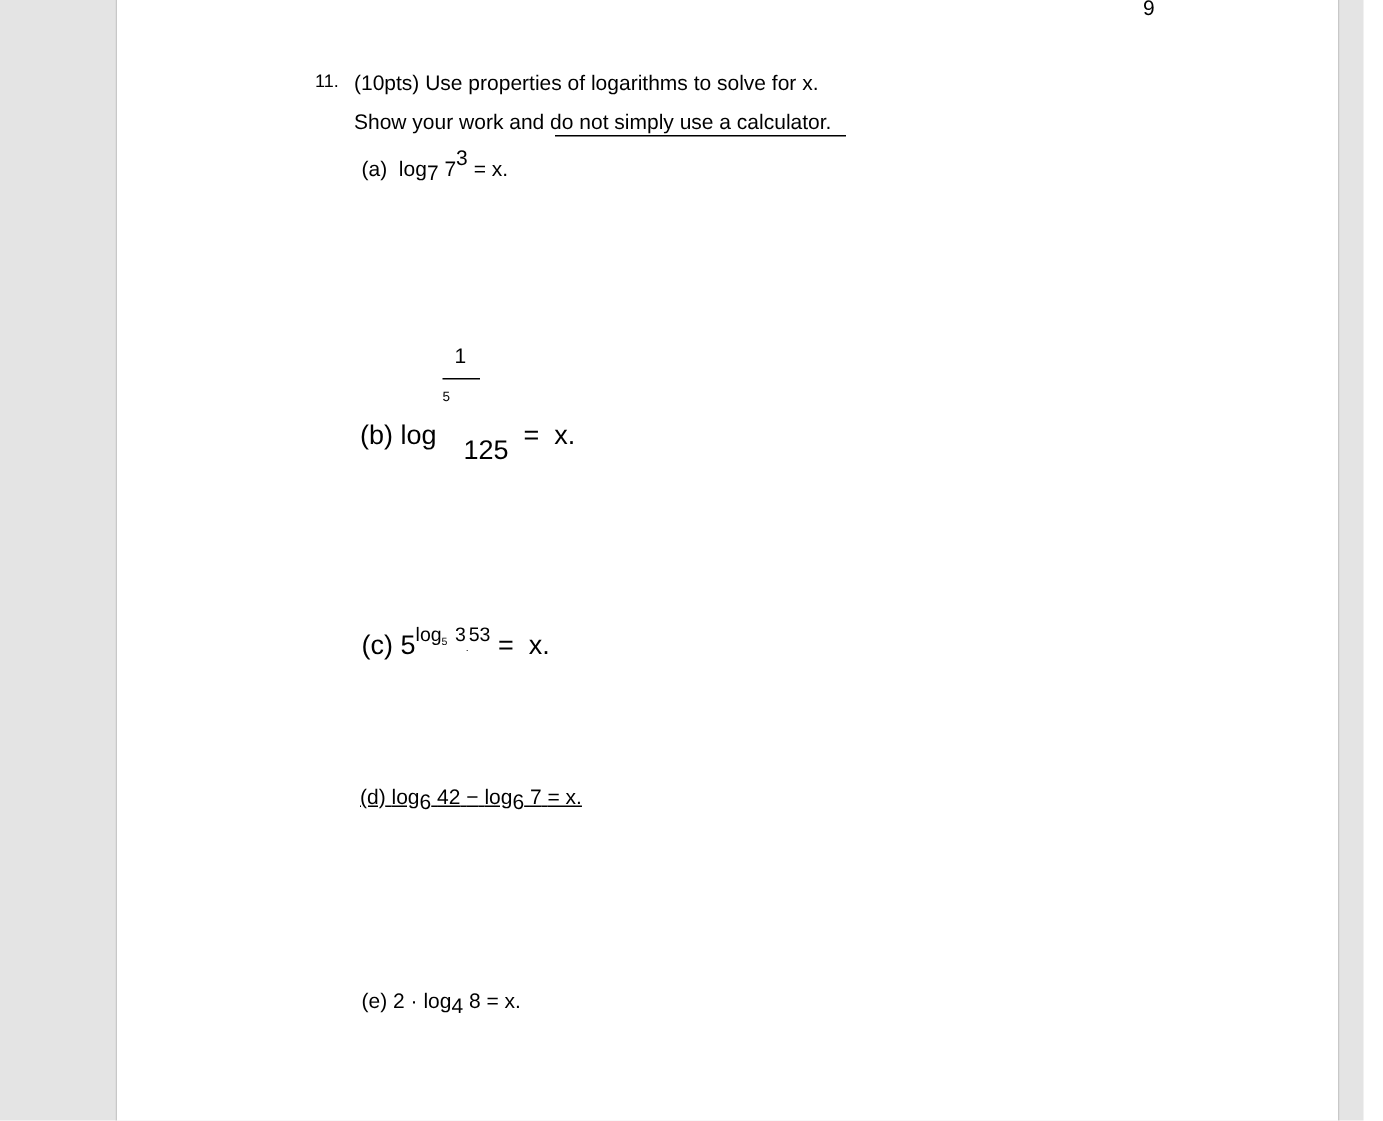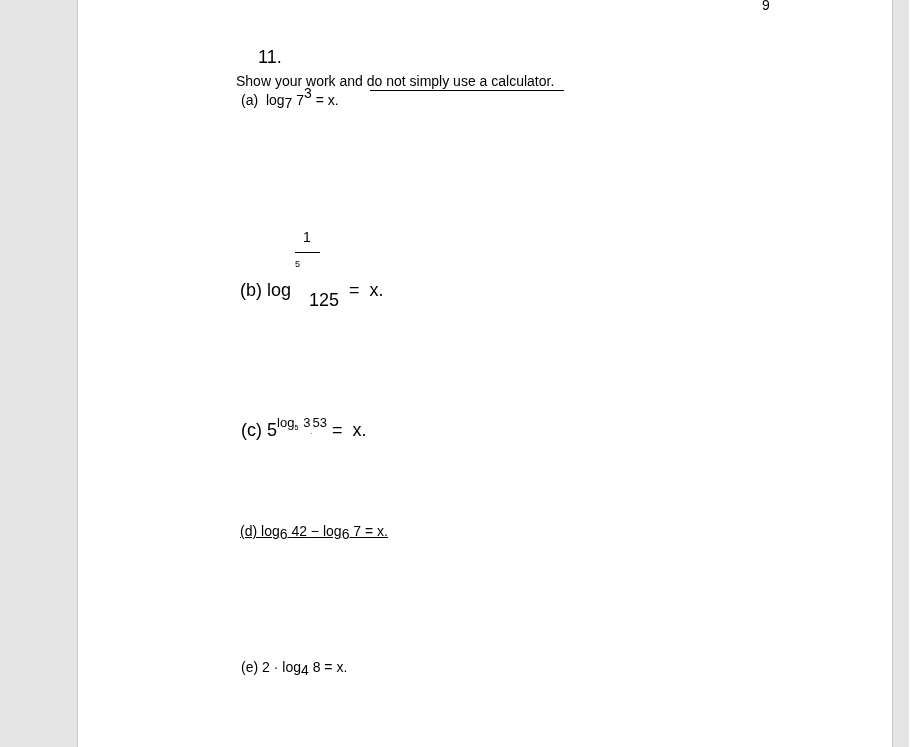--- a/index.html
+++ b/index.html
@@ -12,21 +12,21 @@
     position:absolute; left:0; top:0; width:909px; height:747px;
     background:#e4e4e4;
   }
   .page {
     position:absolute; left:77px; top:0; width:814px; height:747px;
     background:#ffffff;
     border-left:1px solid #c8c8c8; border-right:1px solid #c8c8c8;
   }
   .abs { position:absolute; white-space:nowrap; }
   .page-number { left:684px; top:-3px; font-size:14px; }
-  .q-num { left:132px; top:47px; font-size:18px;margin-left:48px; }
+  .q-num { left:132px; top:47px; font-size:12px; }
   .q-text { left:158px; top:47px; font-size:14px; }
   .q-text2 { left:158px; top:73px; font-size:14px;text-align:center; }
   .underline { position:absolute; left:292px; top:90px; width:194px; height:1px; background:#000; }
   .part { font-size:14px; }
   .small-sub { font-size:14px; position:relative; top:3px; }
   .sup { font-size:14px; position:relative; top:-7px; }
   .big { font-size:18px;margin-top:36px; }
   .frac-num { font-size:14px; }
   .frac-line { position:absolute; height:1px; background:#000; }
   .exp { font-size:13px; position:relative; top:-9px; }
@@ -35,24 +35,25 @@
 </style>
 </head>
 <body>
 
 <div class="viewer-bg"></div>
 
 <div class="page">
   <div class="abs page-number">9</div>
 
   <div class="abs q-num">11.</div>
+  <div class="abs q-text">(10pts) Use properties of logarithms to solve for x.</div>
   <div class="abs q-text2">Show your work and do not simply use a calculator.</div>
   <div class="underline"></div>
 
-  <div class="abs part" style="left:163px; top:92px;">
+  <div class="abs part" style="left:163px; top:104px;">
     <span>(a)</span>&nbsp;
     <span>log</span><span class="small-sub">7</span>
     <span>7</span><span class="sup">3</span>
     <span>= x.</span>
   </div>
 
   <div class="abs big" style="left:162px; top:244px;">
     <span>(b)</span>
     <span>log</span>
   </div>

